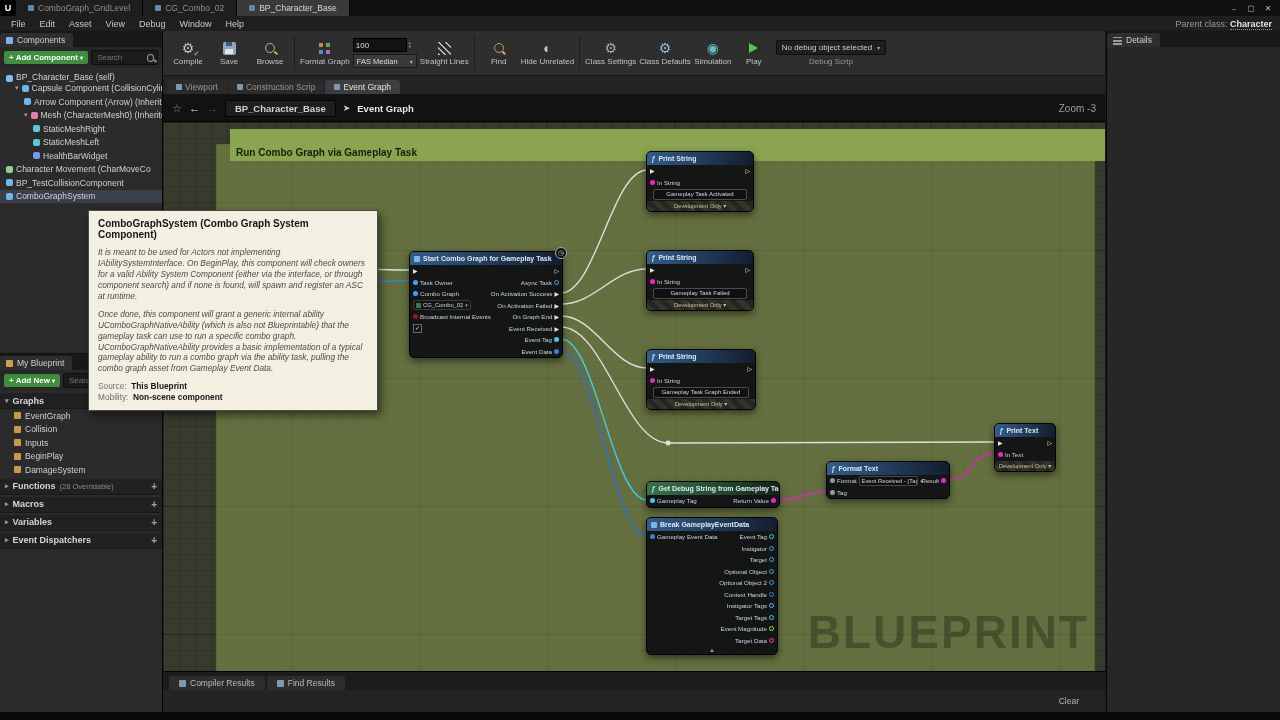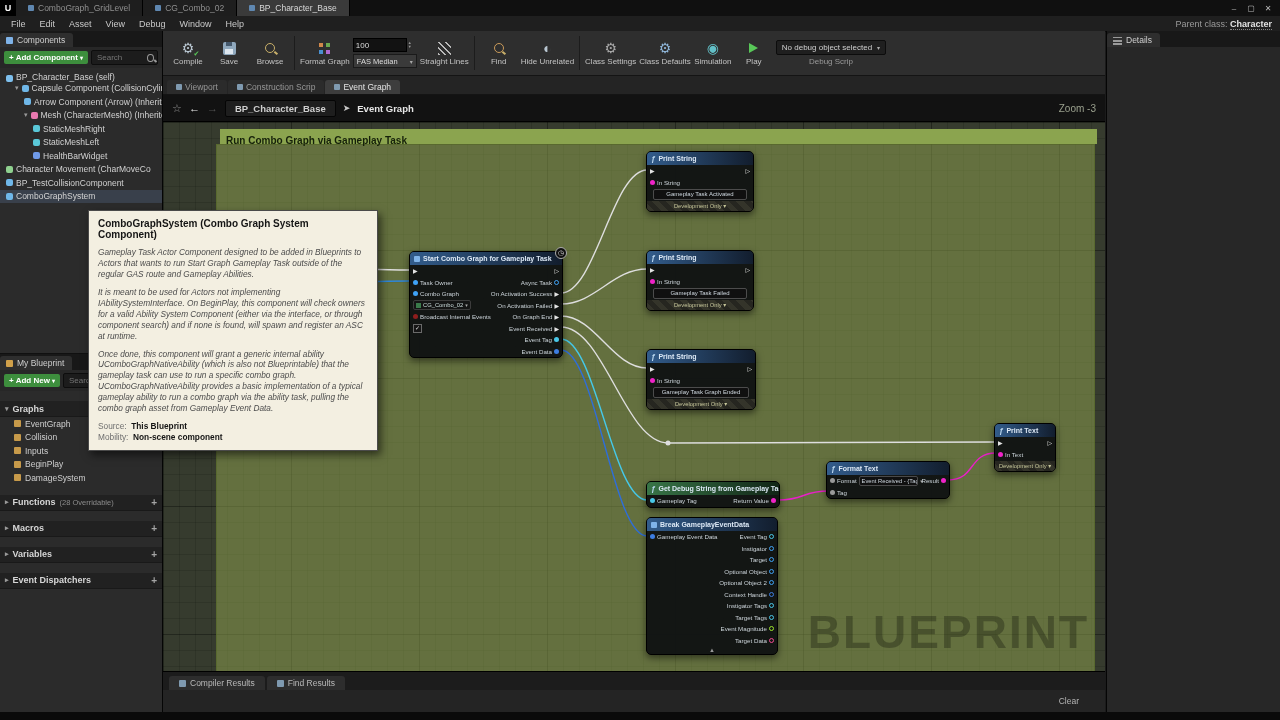--- a/index.html
+++ b/index.html
@@ -26,21 +26,21 @@
   .addrow{display:flex;align-items:center;gap:3px;padding:3px 4px;background:#272727;flex:0 0 auto}
   .greenbtn{display:flex;align-items:center;gap:2px;background:#3d8e3d;color:#fff;font-size:8px;padding:2px 5px;border-radius:2px;font-weight:bold;white-space:nowrap}
   .searchbox{flex:1;display:flex;align-items:center;gap:3px;background:#1c1c1c;border:1px solid #0d0d0d;border-radius:2px;height:13px;padding:0 3px;min-width:0}
   .searchbox input{background:transparent;border:none;outline:none;color:#bbb;font-size:8px;width:100%;font-family:inherit;min-width:0}
   .crow{display:flex;align-items:center;gap:3px;height:13.5px;font-size:8.5px;color:#d2d2d2;white-space:nowrap;overflow:hidden}
   .crow.hovered{background:rgba(110,140,190,.22)}
   .caret{color:#9a9a9a;font-size:7px;flex:0 0 auto}
   .cic{width:7px;height:7px;border-radius:2px;flex:0 0 auto}
   #components-panel{height:322px;display:flex;flex-direction:column;overflow:hidden}
   #myblueprint-panel{flex:1;display:flex;flex-direction:column;border-top:1px solid #101010;overflow:hidden}
-  .sec{display:flex;align-items:center;gap:4px;height:15px;background:#212121;padding:0 5px;font-size:9px;font-weight:bold;color:#d6d6d6;border-bottom:1px solid #191919;margin-top:10px;flex:0 0 auto}
+  .sec{display:flex;align-items:center;gap:4px;height:15px;background:#212121;padding:0 5px;font-size:9px;font-weight:bold;color:#d6d6d6;border-bottom:1px solid #191919;margin-top:2px;flex:0 0 auto}
   .secsuf{font-weight:normal;font-size:7.5px;color:#8d8d8d}
   .secadd{margin-left:auto;color:#a5a5a5;font-size:10px;font-weight:bold}
   .mrow{display:flex;align-items:center;gap:4px;height:13.5px;padding-left:14px;font-size:8.5px;color:#cfcfcf}
   .mic{width:7px;height:7px;background:#c79a4a;border-radius:1px}
   
   #centercol{position:absolute;left:163px;top:31px;width:942px;bottom:8px;display:flex;flex-direction:column;background:#262626}
   #toolbar{height:44px;background:#2e2e2e;border-bottom:1px solid #141414;display:flex;align-items:center;gap:3px;padding:0 6px;flex:0 0 auto}
   .tbtn{display:flex;flex-direction:column;align-items:center;justify-content:center;min-width:38px;height:40px;gap:1px}
   .tlb{font-size:8px;color:#c3c3c3;white-space:nowrap}
   .ti{height:16px;display:flex;align-items:center;justify-content:center;font-size:14px;color:#b9c7d2;position:relative}
@@ -78,21 +78,21 @@
   .bc-fwd{color:#555;font-size:11px}
   .bc-chip{background:#1e1e1e;border:1px solid #050505;border-radius:2px;padding:2px 9px;font-size:9.5px;font-weight:bold;color:#cfcfcf}
   .bc-sep{color:#c8c8c8;font-size:9px}
   .bc-cur{font-size:9.5px;font-weight:bold;color:#e6e6e6}
   .bc-zoom{margin-left:auto;font-size:10px;color:#9aa08d}
   
   #canvas{position:relative;flex:1;overflow:hidden;background-color:#363b2e;
     background-image:linear-gradient(rgba(0,0,0,.26) 1px,transparent 1px),linear-gradient(90deg,rgba(0,0,0,.26) 1px,transparent 1px),linear-gradient(rgba(0,0,0,.12) 1px,transparent 1px),linear-gradient(90deg,rgba(0,0,0,.12) 1px,transparent 1px);
     background-size:128px 128px,128px 128px,16px 16px,16px 16px}
   #comment-body{position:absolute;left:53px;top:22px;width:877px;height:527px;background:rgba(150,172,82,.48);border:1px solid rgba(80,100,35,.55)}
-  #comment-header{position:absolute;left:57px;top:7px;width:877px;height:15px;background:#8ba44f;color:#15200a;font-size:10px;font-weight:bold;line-height:15px;padding:4px 6px;box-sizing:border-box}
+  #comment-header{position:absolute;left:67px;top:7px;width:877px;height:15px;background:#8ba44f;color:#15200a;font-size:10px;font-weight:bold;line-height:15px;padding:16px 6px;box-sizing:border-box}
   #wires{position:absolute;left:0;top:0;width:942px;height:553px}
   #watermark{position:absolute;right:16px;bottom:12px;font-size:46px;font-weight:bold;letter-spacing:2px;color:rgba(15,18,8,.33)}
   
   .node{position:absolute;background:rgba(13,15,17,.93);border:1px solid #000;border-radius:5px;box-shadow:0 3px 7px rgba(0,0,0,.5);z-index:3}
   .nhead{height:13px;display:flex;align-items:center;gap:3px;padding:0 4px;border-radius:4px 4px 0 0;font-size:7px;font-weight:bold;color:#dce8f5;white-space:nowrap;overflow:hidden}
   .nhead.blue{background:linear-gradient(90deg,rgba(52,96,146,.95),rgba(18,30,48,.9))}
   .nhead.green{background:linear-gradient(90deg,rgba(58,122,74,.95),rgba(16,38,22,.9))}
   .nicf{color:#bcd8f0;font-size:8px;font-style:italic}
   .nicsq{width:6px;height:6px;background:#7fb3e8;border-radius:1px;flex:0 0 auto}
   .nclock{position:absolute;top:-5px;right:-5px;width:10px;height:10px;background:#101010;border:1px solid #aaa;border-radius:50%;color:#ddd;font-size:7px;line-height:9px;text-align:center;z-index:4}
@@ -721,21 +721,20 @@
       </div>
     </div>
     <div id="details-body"></div>
   </div>
 
   <div id="bottomstrip"></div>
 
   <div id="tooltip">
     <h4>ComboGraphSystem (Combo Graph System Component)</h4>
     <div id="tooltip-paras">
-        <p class="ttp">Gameplay Task Actor Component designed to be added in Blueprints to Actors that wants to run Start Graph Gameplay Task outside of the regular GAS route and Gameplay Abilities.</p>
         <p class="ttp">It is meant to be used for Actors not implementing IAbilitySystemInterface. On BeginPlay, this component will check owners for a valid Ability System Component (either via the interface, or through component search) and if none is found, will spawn and register an ASC at runtime.</p>
         <p class="ttp">Once done, this component will grant a generic internal ability UComboGraphNativeAbility (which is also not Blueprintable) that the gameplay task can use to run a specific combo graph. UComboGraphNativeAbility provides a basic implementation of a typical gameplay ability to run a combo graph via the ability task, pulling the combo graph asset from Gameplay Event Data.</p>
       </div>
     <div class="ttmeta">
       <span>Source:</span>&nbsp;&nbsp;<b>This Blueprint</b>
     </div>
     <div class="ttmeta">
       <span>Mobility:</span>&nbsp;&nbsp;<b>Non-scene component</b>
     </div>
   </div>

